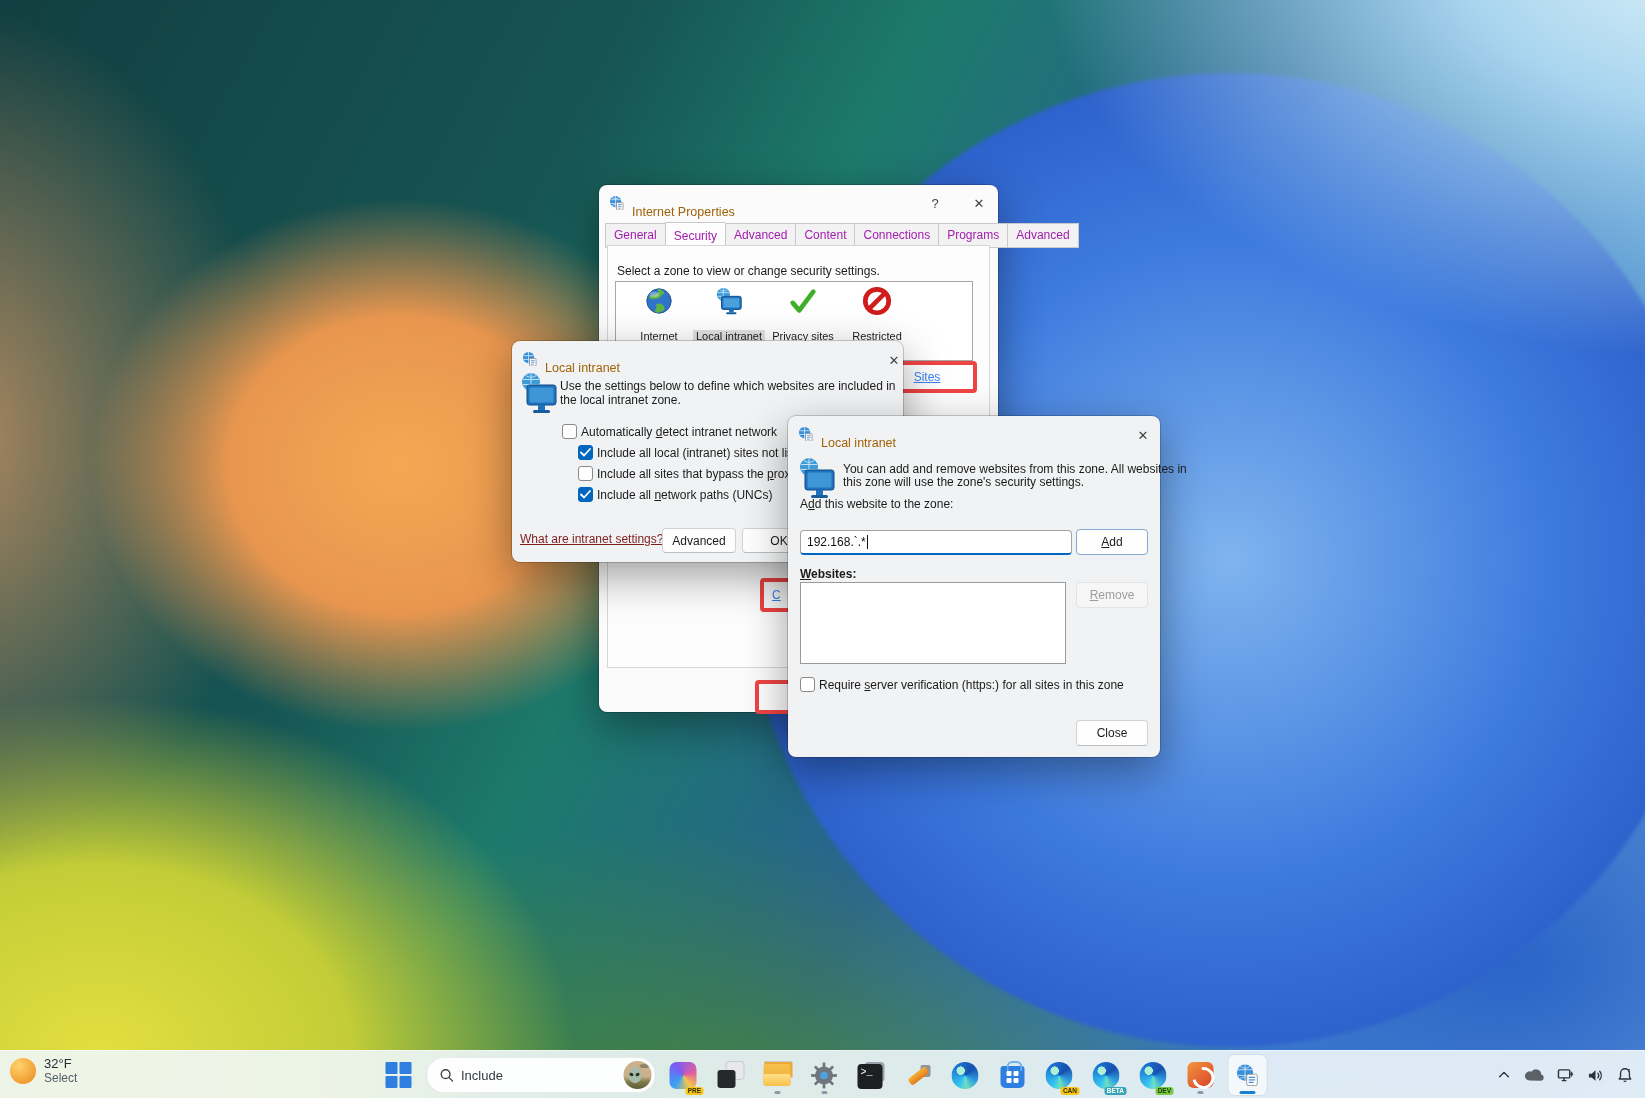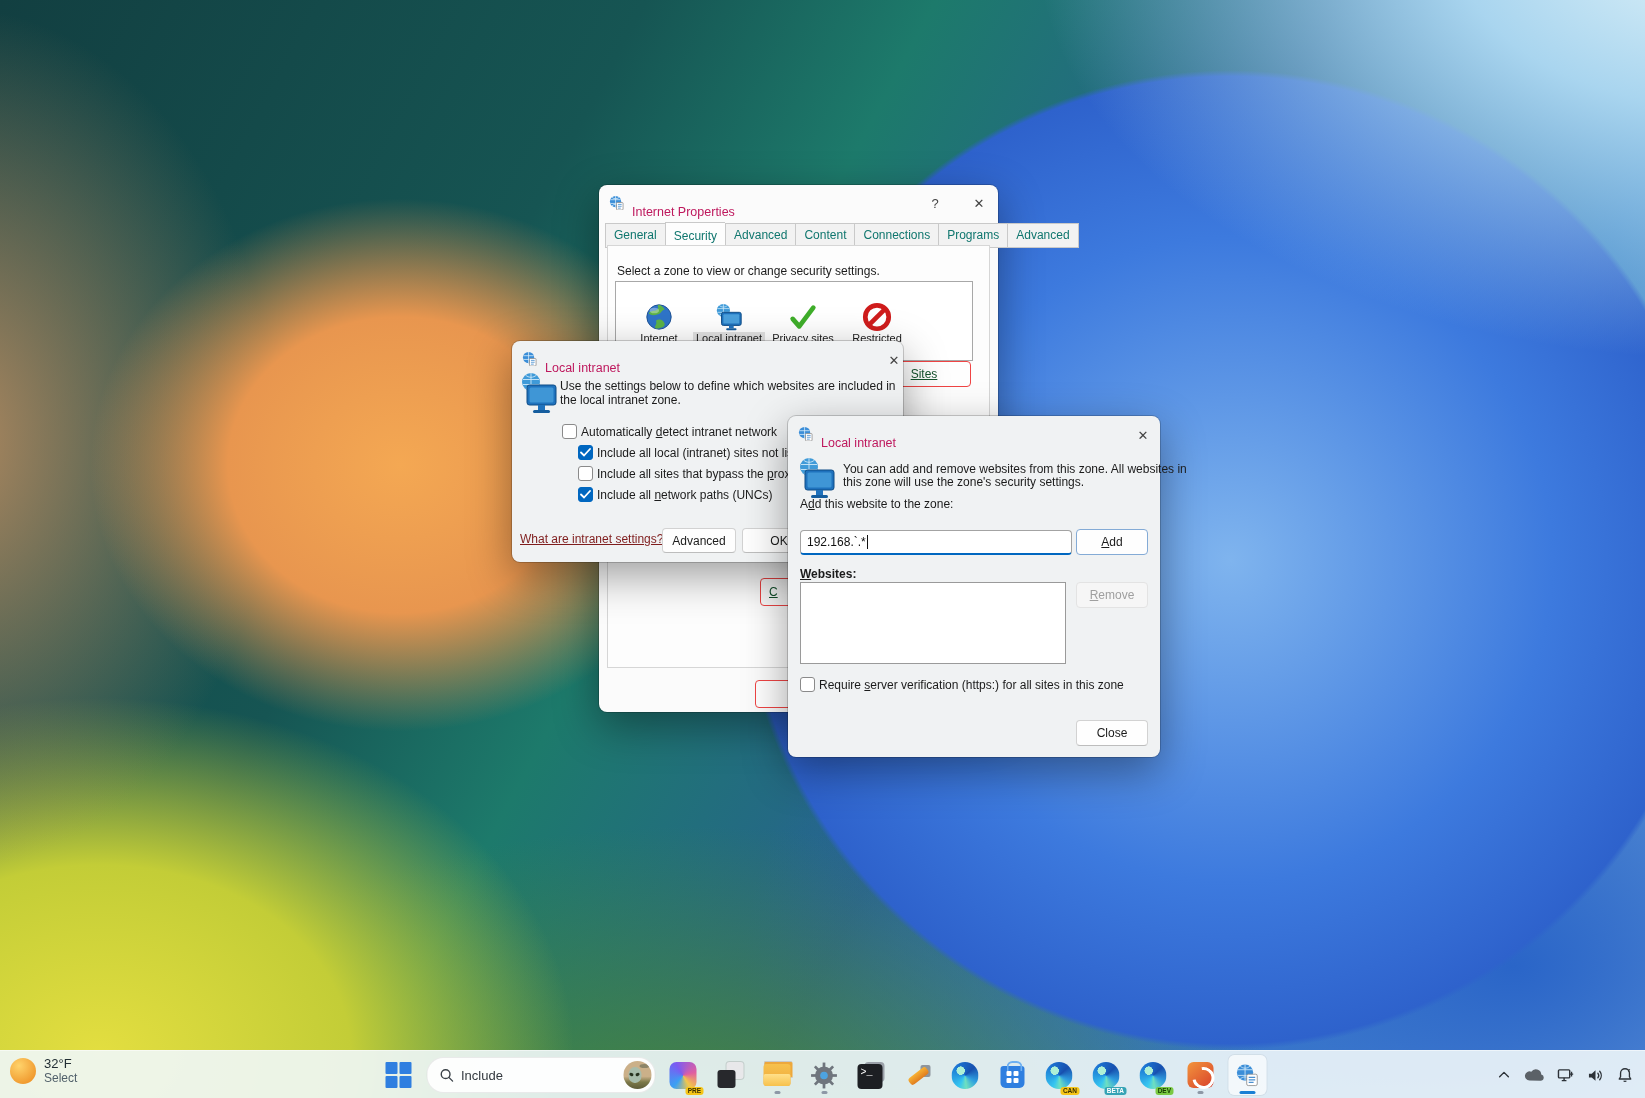--- a/index.html
+++ b/index.html
@@ -11,45 +11,45 @@
     radial-gradient(circle 620px at 1230px 560px, #7fb4ee 0%, #3d7ade 52%, #2e62cc 78%, rgba(46,98,204,0) 79%),
     radial-gradient(430px 370px at 400px 465px, #f4a853 0%, #e8964f 40%, rgba(232,150,79,0) 72%),
     radial-gradient(540px 720px at -3% 40%, #b28a60 0%, rgba(178,138,96,0) 60%),
     radial-gradient(720px 540px at 6% 96%, #e3de40 0%, #c3cd37 35%, rgba(195,205,55,0) 66%),
     radial-gradient(1000px 580px at 42% 108%, #4f8c2c 0%, rgba(85,144,46,0) 62%),
     radial-gradient(1400px 950px at 92% 88%, #2a65c8 0%, rgba(42,101,200,0) 55%),
     linear-gradient(118deg, #123f41 0%, #165553 29%, #1d7a6b 42%, #27628f 60%, #3f86c8 78%, #9cc8e8 100%);}
   
   .dlg{position:absolute;border-radius:8px;box-shadow:0 14px 44px rgba(0,0,0,.38), 0 0 0 1px rgba(0,0,0,.18);}
   .titlebar{position:absolute;left:0;top:0;right:0;height:34px;display:flex;align-items:center;}
-  .titlebar .ttl{font-size:12.5px;color:#be185d;margin-top:20px;}
+  .titlebar .ttl{font-size:12.5px;color:#a16207;margin-top:20px;}
   .winbtn{position:absolute;top:8px;width:20px;height:20px;display:flex;align-items:center;justify-content:center;
           font-size:13px;color:#444;cursor:default;}
   .btn{position:absolute;background:#fefefe;border:1px solid #d2d2d2;border-bottom-color:#bdbdbd;border-radius:4px;
        font-size:12px;color:#1b1b1b;display:flex;align-items:center;justify-content:center;}
   .btn.default{border-color:#84abd6;}
   .btn.disabled{background:#f6f6f6;border-color:#e3e3e3;color:#9f9f9f;}
   u{text-decoration:underline;}
   .lbl{position:absolute;font-size:12px;color:#1b1b1b;white-space:nowrap;}
   .cb{position:absolute;width:13px;height:13px;border:1px solid #8a8a8a;border-radius:3px;background:#fff;}
   .cb.checked{background:#0067c0;border-color:#0067c0;}
   .cb.checked svg{position:absolute;left:1px;top:2px;}
   
   #ipdlg{left:599px;top:185px;width:399px;height:527px;background:#fbfbfb;z-index:1;}
   #ipdlg .titlebar{padding-left:10px;gap:8px;}
   .tabs{position:absolute;left:6px;top:36px;display:flex;align-items:flex-end;}
-  .tab{font-size:12px;color:#0f766e;padding:4px 8px 5px;border:1px solid #c9c9c9;border-right:none;background:#f2f2f2;}
+  .tab{font-size:12px;color:#a21caf;padding:4px 8px 5px;border:1px solid #c9c9c9;border-right:none;background:#f2f2f2;}
   .tab:last-child{border-right:1px solid #c9c9c9;}
   .tab.active{background:#fdfdfd;padding-top:6px;border-bottom-color:#fdfdfd;position:relative;top:1px;}
   .tabpage{position:absolute;left:8px;top:60px;right:8px;bottom:44px;background:#fdfdfd;border:1px solid #d6d6d6;}
   .zonebox{position:absolute;left:16px;top:96px;width:356px;height:78px;background:#fff;border:1px solid #a8a8a8;}
-  .zone{position:absolute;top:20px;width:70px;display:flex;flex-direction:column;align-items:center;gap:0;}
+  .zone{position:absolute;top:4px;width:70px;display:flex;flex-direction:column;align-items:center;gap:14px;}
   .zone .zlbl{font-size:11px;color:#1b1b1b;padding:0 3px;white-space:nowrap;}
   .zone.selected .zlbl{background:#e2e2e2;}
-  .sliver{position:absolute;background:#fefefe;border:1px solid #ef4444;border-radius:4px;font-size:12px;color:#14532d;
+  .sliver{position:absolute;background:#fefefe;border:4px solid #ef4444;border-radius:4px;font-size:12px;color:#3b82f6;
           display:flex;align-items:center;text-decoration:underline;}
   
   #dlg1{left:512px;top:341px;width:391px;height:221px;background:#f0f2f3;z-index:2;overflow:hidden;}
   #dlg2{left:788px;top:416px;width:372px;height:341px;background:#f0f2f3;z-index:3;}
   .titlebar .mini{margin-left:10px;margin-right:8px;}
   .link{position:absolute;font-size:12px;color:#7f1d1d;text-decoration:underline;white-space:nowrap;}
   .textbox{position:absolute;background:#fff;border:1px solid #a3a3a3;border-bottom:2px solid #0067c0;border-radius:4px;
            font-size:12px;color:#111;display:flex;align-items:center;padding-left:6px;}
   .caret{display:inline-block;width:1px;height:14px;background:#111;margin-left:1px;}
   .listbox{position:absolute;background:#fff;border:1px solid #9a9a9a;}

